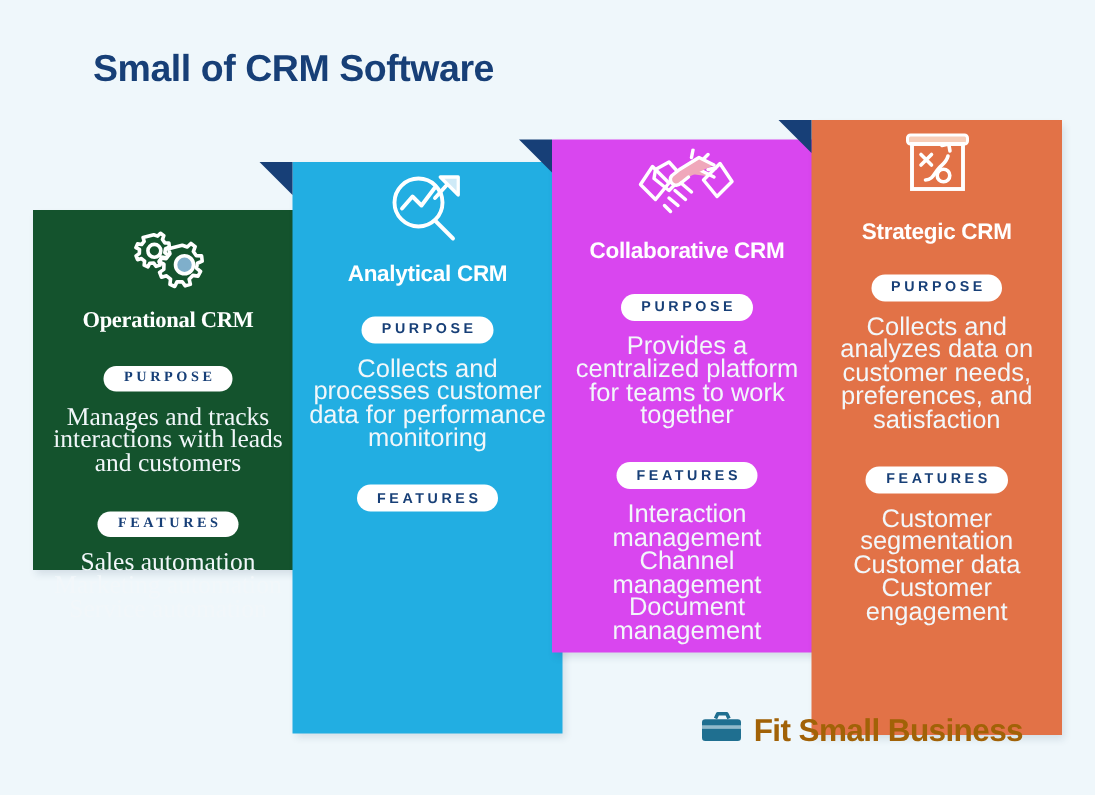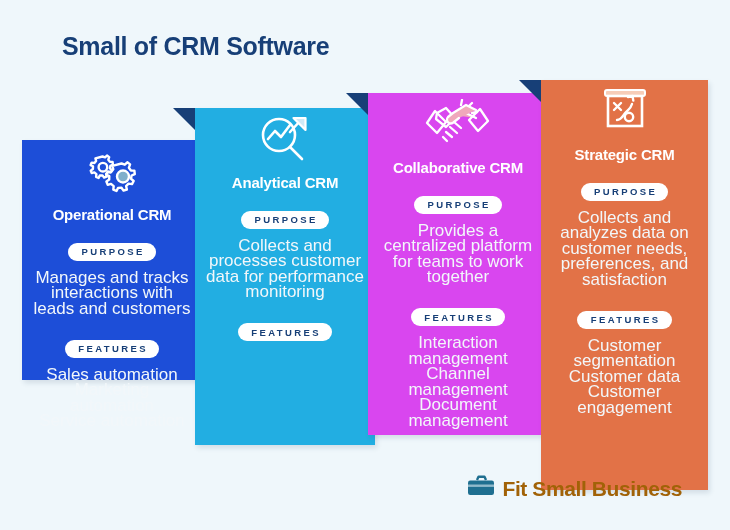--- a/index.html
+++ b/index.html
@@ -94,25 +94,26 @@
 
   .body-text {
     font-size: 17px;
     line-height: 15.5px;
     color: #f2f7fa;
   }
 
   
   #panel-1 {
     left: 22px;  top: 140px; width: 180px; height: 240px;
-    background: #1d4ed8;
+    background: #14532d;
+    font-family: Liberation Serif, serif;
   }
 
   #panel-2 {
-    left: 195px; top: 108px; width: 180px; height: 337px;
+    left: 195px; top: 108px; width: 180px; height: 381px;
     background: #22aee2;
   }
 
   #panel-3 {
     left: 368px; top: 93px;  width: 180px; height: 342px;
     background: #d946ef;
   }
 
   #panel-4 {
     left: 541px; top: 80px;  width: 167px; height: 410px;

